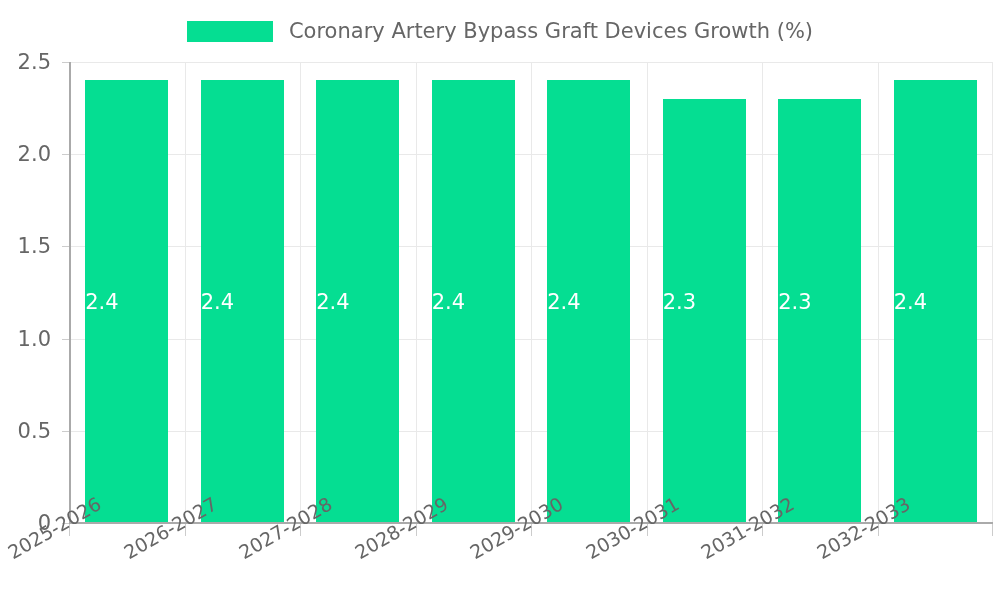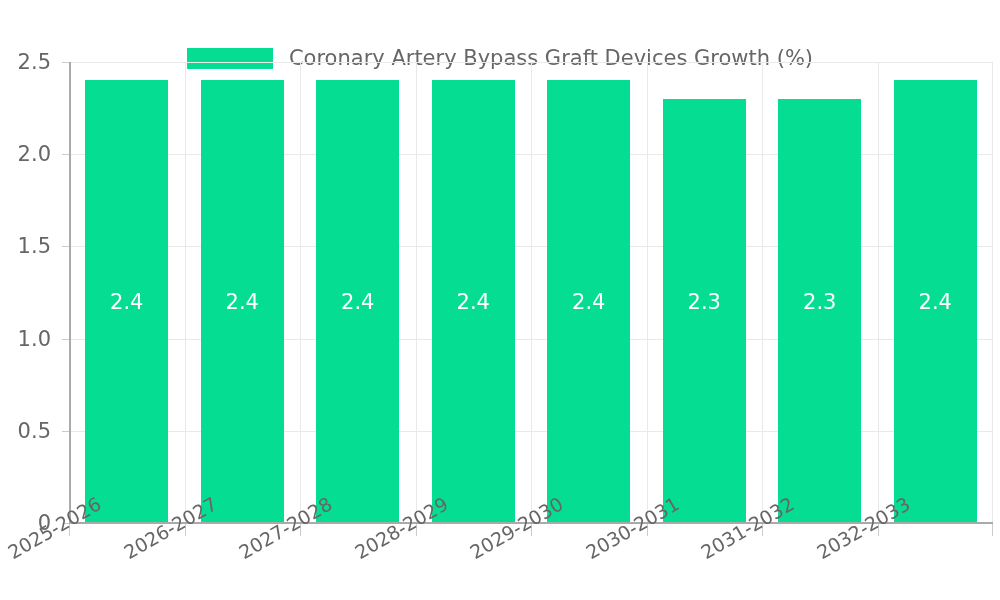--- a/index.html
+++ b/index.html
@@ -21,24 +21,23 @@
   }
 
   
   #legend {
     position: absolute;
     left: 0;
     top: 14px;
     width: 1000px;
     height: 34px;
     display: flex;
-    align-items: flex-end;
+    align-items: center;
     justify-content: center;
     gap: 16px;
-    margin-top: 21px;
   }
   #legend-swatch {
     width: 86px;
     height: 21px;
     background: #05DE92;
     flex: none;
   }
   #legend-label {
     font-size: 21px;
     color: #666666;
@@ -110,21 +109,21 @@
     left: 62px;
   }
 
   
   .bar {
     position: absolute;
     background: #05DE92;
   }
   .bar-value {
     position: absolute;
-    text-align: center;
+    text-align: left;
     font-size: 21px;
     color: #ffffff;
     line-height: 1;
     transform: translateY(-50%);
     pointer-events: none;
   }
 
   
   .xtick-mark {
     position: absolute;

